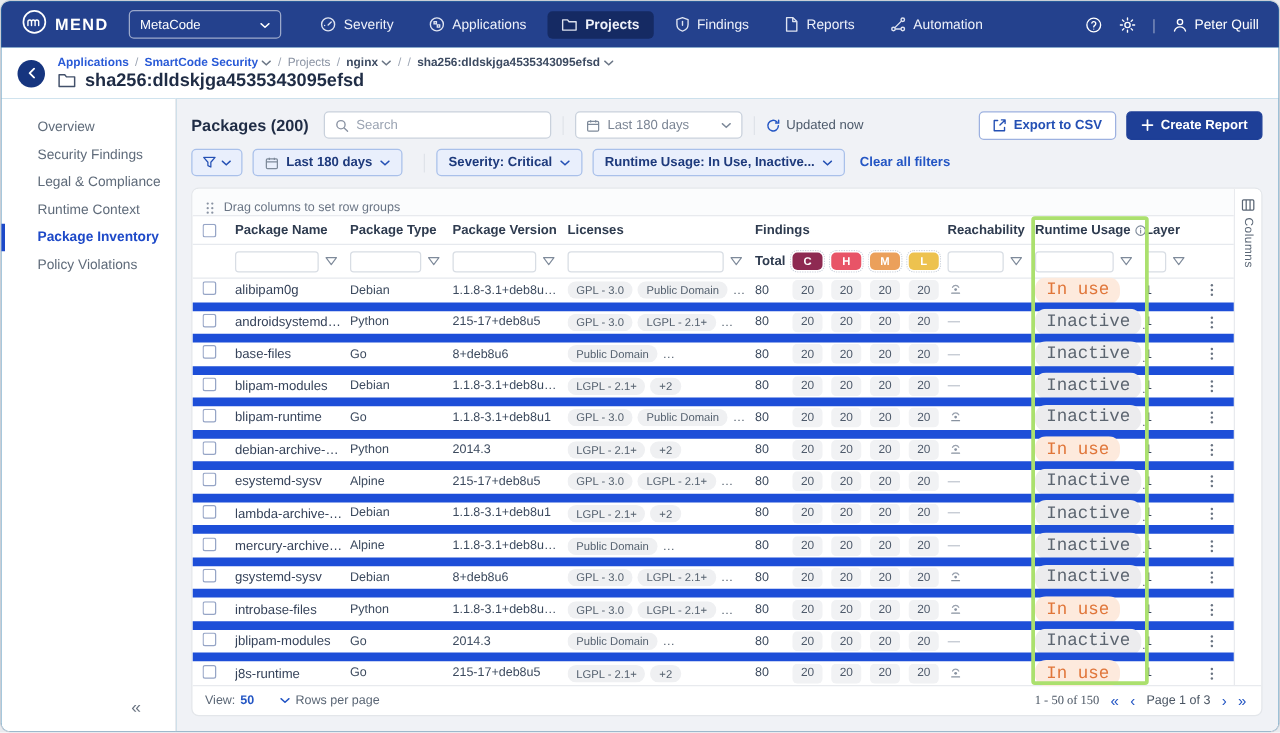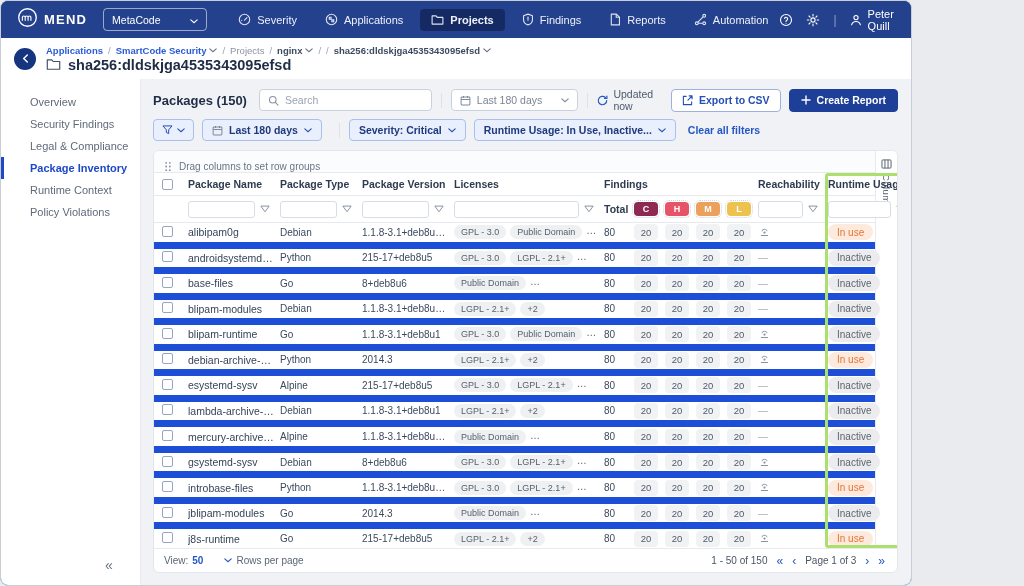--- a/index.html
+++ b/index.html
@@ -1,17 +1,17 @@
 <!DOCTYPE html>
 <html><head>
 <meta charset="utf-8">
 <style>
   * { box-sizing: border-box; margin: 0; padding: 0; }
   body { margin:0; background:#e9ebef; font-family:"Liberation Sans", sans-serif; }
-  .frame { width:912px; height:586px; background:#0369a1; border:1px solid #c9ced6; border-radius:8px; overflow:hidden; display:flex; flex-direction:column; }
+  .frame { width:1024px; height:586px; background:#0369a1; border:1px solid #c9ced6; border-radius:8px; overflow:hidden; display:flex; flex-direction:column; }
 
   
   .topnav { height:37px; background:#24418d; display:flex; align-items:center; padding:0 16px; color:#fff; flex:0 0 auto; }
   .brand { display:flex; align-items:center; gap:6px; cursor:pointer; }
   .brand-name { font-size:13px; font-weight:800; letter-spacing:1.2px; }
   .org-select { margin-left:16px; width:122px; height:23px; border:1px solid rgba(255,255,255,.55); border-radius:4px; display:flex; align-items:center; justify-content:space-between; padding:0 8px; font-size:10.5px; cursor:pointer; }
   .nav-items { display:flex; align-items:center; margin-left:20px; gap:6px; }
   .nav-item { display:flex; align-items:center; gap:6px; font-size:11px; padding:5px 11px; border-radius:4px; cursor:pointer; color:#eef1fa; white-space:nowrap; }
   .nav-item .nicon { display:flex; opacity:.92; }
   .nav-item.active { background:#152a63; font-weight:700; }
@@ -89,36 +89,36 @@
   .cell.name { font-size:10.5px; color:#36435a; }
   .cb { width:11px; height:11px; border:1.5px solid #96a5c6; border-radius:2px; background:#fff; display:inline-block; cursor:pointer; }
   .lic { display:inline-block; background:#eff0f2; border-radius:9px; padding:2px 7px; font-size:9px; color:#55616f; margin-right:4px; }
   .fgrid { display:grid; grid-template-columns:30px repeat(4,31px); align-items:center; }
   .ftotal { font-size:10px; color:#3c4a5e; }
   .ftotal-h { font-size:10.5px; font-weight:700; color:#2e3b4f; }
   .pill { display:inline-block; width:24px; text-align:center; background:#f1f2f4; border-radius:4px; padding:2.5px 0; font-size:9.5px; color:#4e5a6b; }
   .sev-pill { display:inline-block; width:24px; text-align:center; border-radius:4px; padding:2px 0; font-size:9px; font-weight:700; color:#fff; outline:1px dotted #cdd4de; outline-offset:1px; cursor:pointer; }
   .reach { color:#8892a0; }
   .reach .dash { color:#a7afbc; font-size:10px; }
-  .rt { display:inline-block; border-radius:9px; padding:2.5px 9px; font-size:10px; }
+  .rt { display:inline-block; border-radius:9px; padding:2.5px 9px; font-size:14px;font-family:Liberation Mono, monospace; }
   .rt.in-use { background:#fdeadd; color:#e0763a; }
   .rt.inactive { background:#ececee; color:#5c6570; }
   .menu { display:flex; justify-content:center; }
   .menu span { display:flex; color:#6a7482; cursor:pointer; padding:2px 4px; }
 
   .runtime-highlight { position:absolute; left:671px; width:94px; top:22px; bottom:0; border:3px solid #abe06e; border-radius:3px; pointer-events:none; z-index:3; }
 
   .columns-strip { width:22px; border-left:1px solid #e8eaee; background:#fff; display:flex; flex-direction:column; align-items:center; padding-top:8px; gap:5px; color:#5a6675; cursor:pointer; flex:0 0 auto; }
   .columns-strip .vtext { writing-mode:vertical-rl; font-size:9.5px; letter-spacing:.4px; }
 
   .pagination { height:24px; border-top:1px solid #e8eaee; display:flex; align-items:center; padding:0 12px 0 10px; font-size:10px; color:#5a6675; flex:0 0 auto; gap:4px; }
   .pg-view { display:flex; align-items:center; gap:21px; color:#2456c4; font-weight:700; cursor:pointer; }
   .pg-view .chev-blue { display:flex; color:#2456c4; }
   .pg-right { margin-left:auto; display:flex; align-items:center; gap:9px; }
-  .pg-range { color:#4a5563; }
+  .pg-range { color:#4a5563;font-family:Liberation Serif, serif; }
   .pg-nav { color:#2456c4; font-size:12px; cursor:pointer; line-height:1; }
   .pg-page { color:#4a5563; }
 </style>
 </head>
 <body>
 
 <div class="frame">
 
   <header class="topnav">
     <div class="brand">
@@ -261,31 +261,31 @@
       </div>
     </div>
   </div>
 
   <div class="body">
     <aside class="sidebar">
       <div>
           <div class="side-item">Overview</div>
           <div class="side-item">Security Findings</div>
           <div class="side-item">Legal &amp; Compliance</div>
+          <div class="side-item">Runtime Context</div>
           <div class="side-item active">Package Inventory</div>
-          <div class="side-item">Runtime Context</div>
           <div class="side-item">Policy Violations</div>
         </div>
       <div class="side-collapse">«</div>
     </aside>
 
     <main class="main">
 
       <div class="toolbar">
-        <span class="pkg-title">Packages (150)</span>
+        <span class="pkg-title">Packages (200)</span>
         <label class="search-box">
           <span style="display:flex">
               <svg width="11" height="11" viewBox="0 0 12 12" fill="none" stroke="currentColor" stroke-width="1.2" stroke-linecap="round">
                 <circle cx="5.2" cy="5.2" r="3.6"></circle>
                 <path d="M8 8l3 3"></path>
               </svg>
             </span>
           <input placeholder="Search" style="">
         </label>
         <span class="vdiv"></span>

